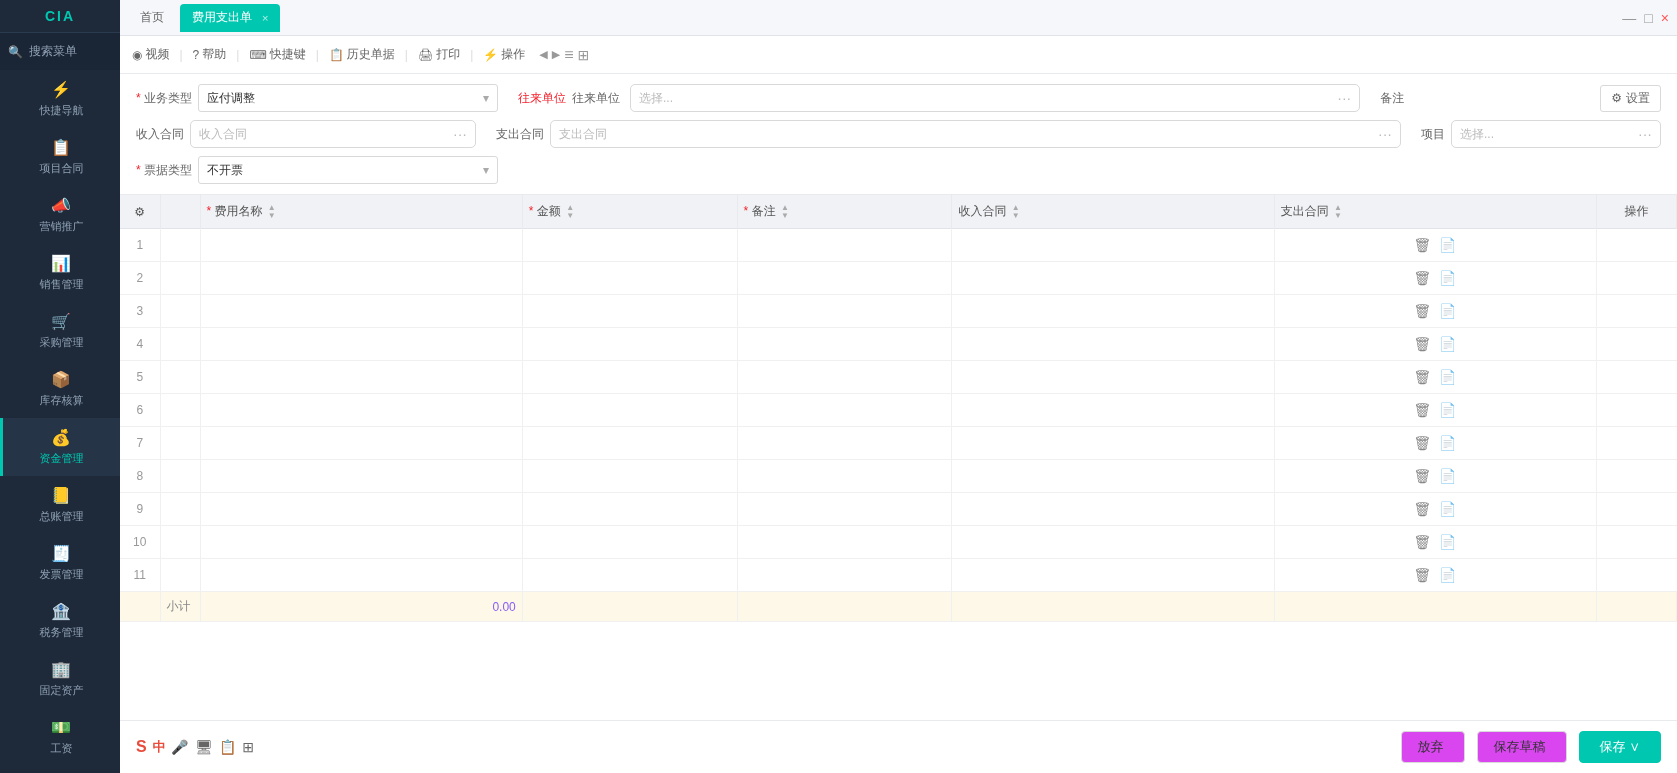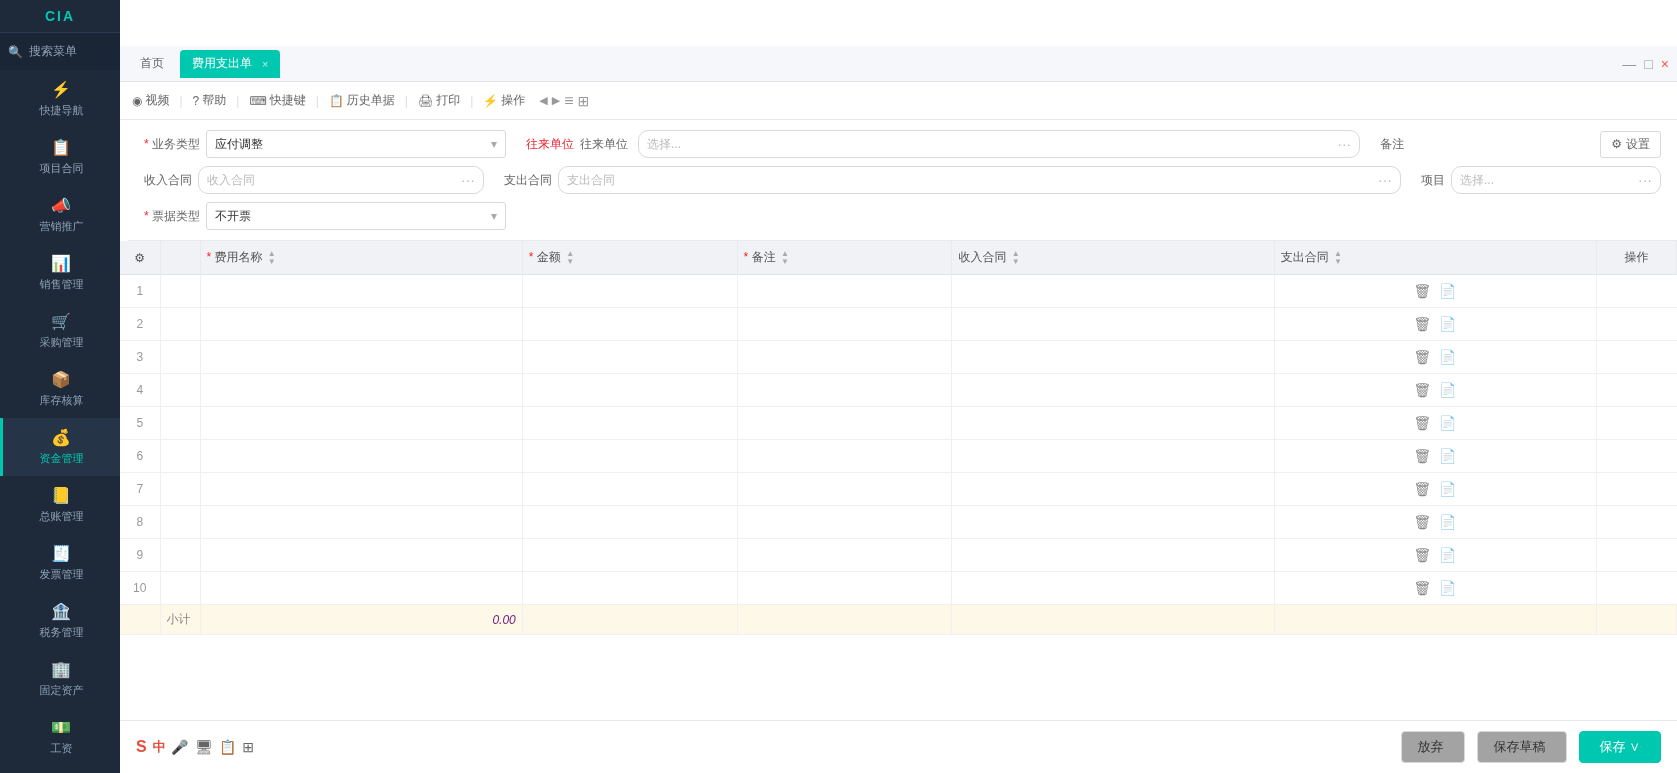--- a/index.html
+++ b/index.html
@@ -114,21 +114,20 @@
       gap: 3px;
       cursor: pointer;
       color: #666;
     }
 
     
     .form-area {
       padding: 10px 16px;
       border-bottom: 1px solid #e8eaed;
       background: #fff;
-      margin-left: 8px;
     }
     .form-row {
       display: flex;
       align-items: center;
       margin-bottom: 8px;
       gap: 20px;
     }
     .form-field {
       display: flex;
       align-items: center;
@@ -142,21 +141,21 @@
       flex-shrink: 0;
     }
     .form-field-label.required::before {
       content: '* ';
       color: #f5222d;
     }
     .form-field-input {
       flex: 1;
       height: 28px;
       border: 1px solid #d9d9d9;
-      border-radius: 10px;
+      border-radius: 5px;
       padding: 0 8px;
       font-size: 12px;
       color: #333;
       background: #fff;
       display: flex;
       align-items: center;
       justify-content: space-between;
       cursor: pointer;
       min-width: 120px;
     }
@@ -261,21 +260,21 @@
     .btn {
       padding: 6px 20px;
       border-radius: 4px;
       cursor: pointer;
       font-size: 13px;
       border: 1px solid #d9d9d9;
       background: #fff;
       color: #333;
     }
     .btn-save-draft {
-      background: #a3a3a3;
+      background: #d946ef;
       color: #333;
       border-color: #d9d9d9;
       padding-left: 16px;
     }
     .btn-save-more {
       background: #00c8b0;
       color: #fff;
       border-color: #00c8b0;
       display: flex;
       align-items: center;
@@ -313,21 +312,20 @@
     .logo-text { color: #00c8b0; font-weight: bold; font-size: 14px; letter-spacing: 2px; }
 
     .header-row {
       display: flex;
       align-items: center;
       justify-content: space-between;
       padding: 0 8px;
       background: #f5f7fa;
       border-bottom: 1px solid #e0e4ea;
       height: 36px;
-      margin-top: 46px;
     }
 
     .tab-close { margin-left: 6px; opacity: 0.7; font-size: 11px; cursor: pointer; }
   </style>
 </head>
 <body>
 
 <div class="sidebar">
   <div class="logo-area">
     <span class="logo-text">CIA</span>
@@ -700,24 +698,38 @@
     <td></td>
     <td></td>
     <td></td>
     <td style="text-align:center;">
       <div class="action-btns">
         <span class="action-btn" title="删除">🗑</span>
         <span class="action-btn" title="复制">📄</span>
       </div>
     </td>
   </tr>
+          <tr>
+    <td style="text-align:center;color:#999;">11</td>
+    <td></td>
+    <td></td>
+    <td></td>
+    <td></td>
+    <td></td>
+    <td style="text-align:center;">
+      <div class="action-btns">
+        <span class="action-btn" title="删除">🗑</span>
+        <span class="action-btn" title="复制">📄</span>
+      </div>
+    </td>
+  </tr>
           <tr class="subtotal-row">
   <td></td>
   <td class="subtotal-label" style="color:#888;">小计</td>
-  <td class="subtotal-value" style="color:#701a75;font-weight:500;font-style:italic;">0.00</td>
+  <td class="subtotal-value" style="color:#8b5cf6;font-weight:500;">0.00</td>
   <td></td>
   <td></td>
   <td></td>
   <td></td>
   <td></td>
 </tr>
         </tbody>
     </table>
   </div>
 

